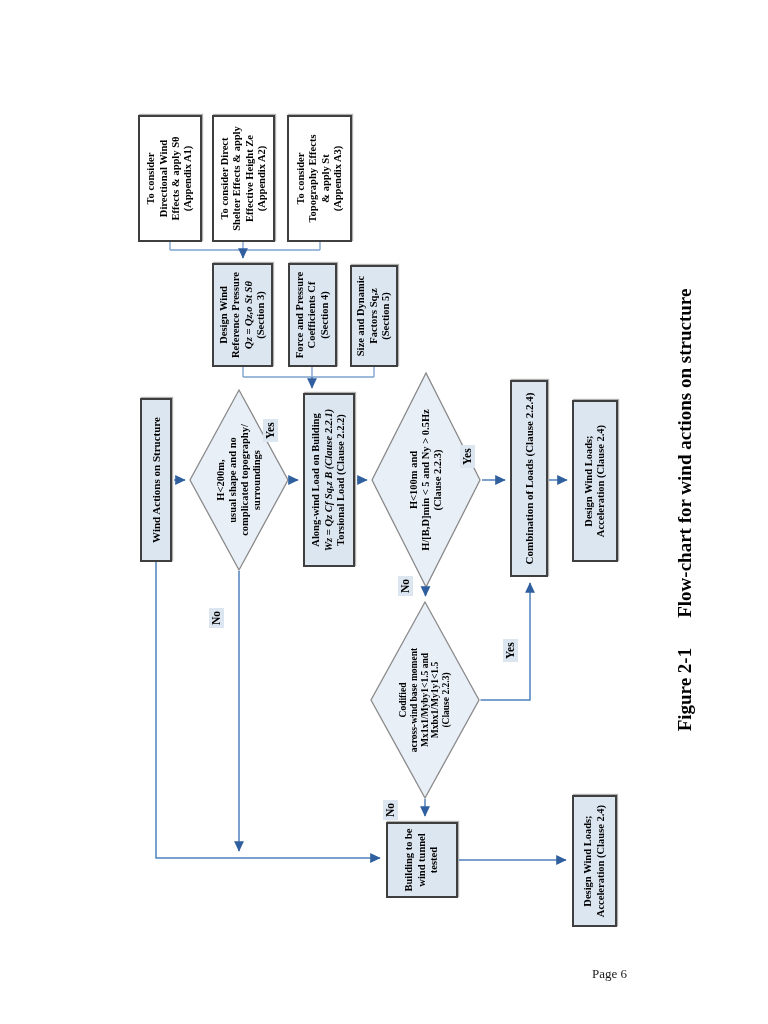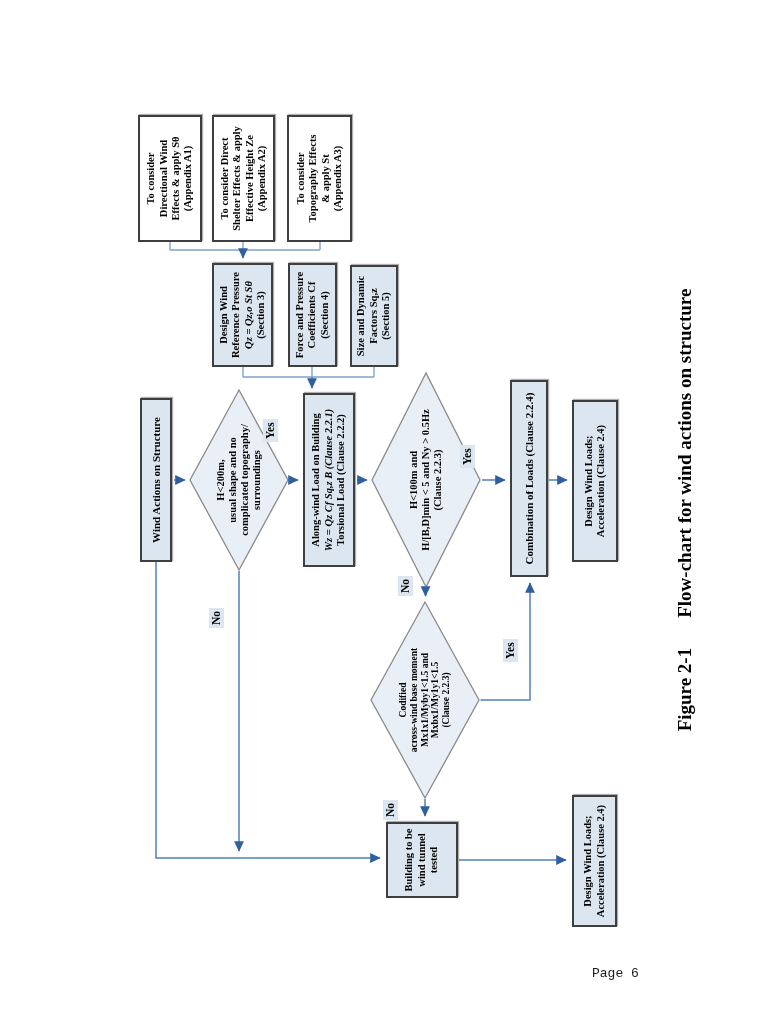--- a/index.html
+++ b/index.html
@@ -15,21 +15,21 @@
   .node.white{background:#ffffff;}
   .node span{display:block;}
   .dtext{position:absolute;z-index:1;display:flex;flex-direction:column;align-items:center;
         justify-content:center;text-align:center;font-weight:bold;font-size:10.5px;line-height:1.15;}
   .dtext span{display:block;}
   .fm{font-style:italic;}
   .edge-label{position:absolute;z-index:2;background:#dce6f1;font-weight:bold;font-size:11.5px;
         padding:0 3px;line-height:15px;}
   .caption{position:absolute;z-index:1;font-weight:bold;font-size:19px;text-align:center;}
   .caption .cap-title{margin-left:30px;}
-  .page-num{position:absolute;left:592px;top:966px;font-family:Liberation Mono, monospace;
+  .page-num{position:absolute;left:592px;top:966px;font-family:Liberation Serif, serif;
         font-size:13px;color:#1a1a1a;z-index:3;text-align:center;}
   .small{font-size:9.5px;line-height:1.12;}
 </style>
 </head>
 <body>
 
 <div class="page">
   <div class="chart-wrap">
 
     <svg class="connectors" width="920" height="600" viewBox="0 0 920 600">

